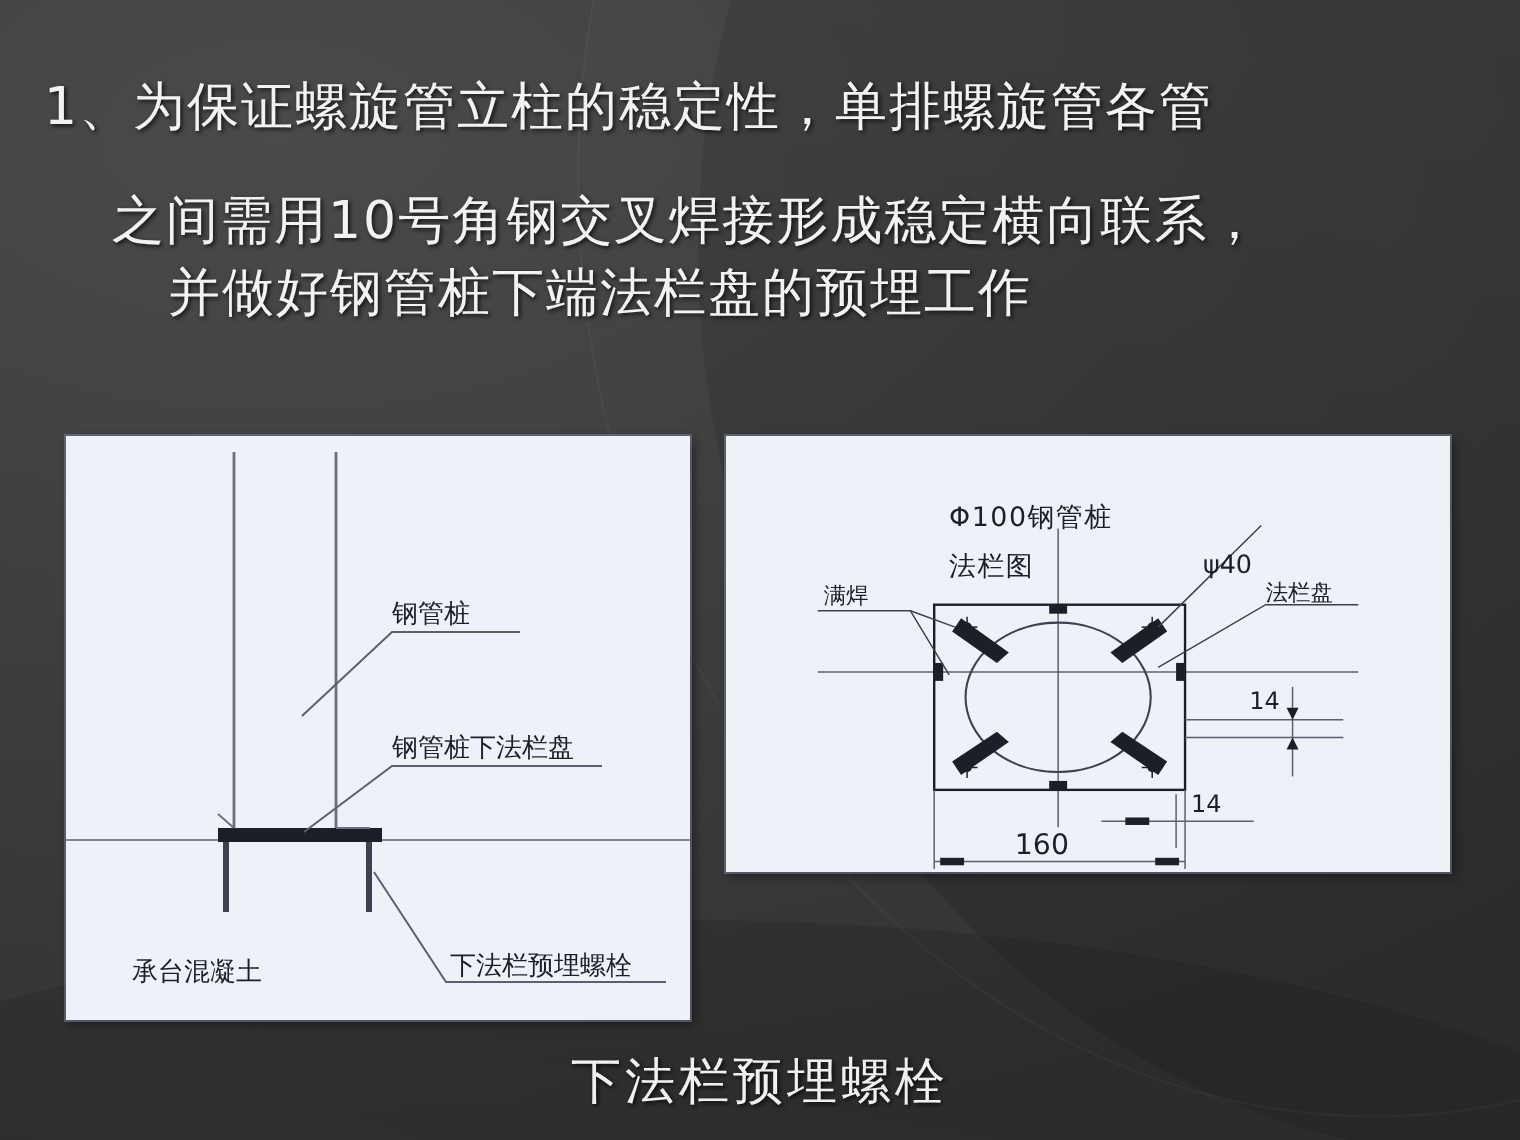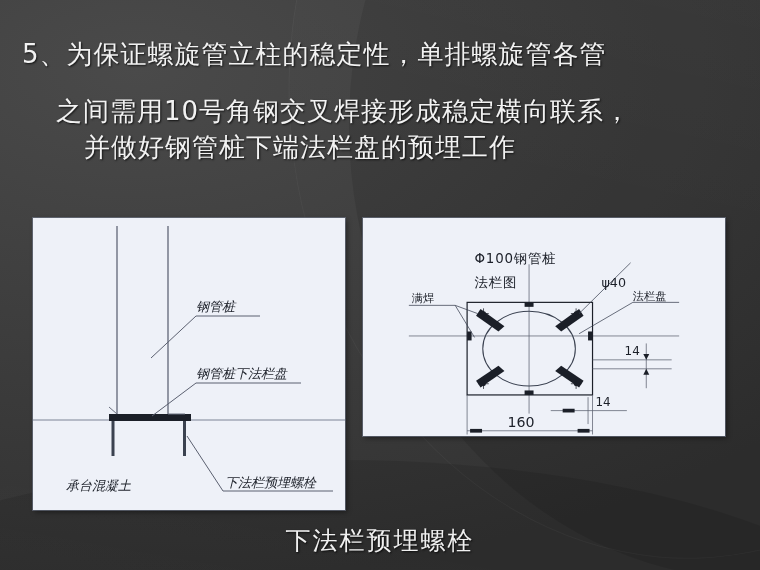--- a/index.html
+++ b/index.html
@@ -52,21 +52,21 @@
   #heading .ln1{padding-left:22px;}
   #heading .ln2{padding-left:56px;margin-top:21px;}
   #heading .ln3{padding-left:84px;}
 
   
   .panel{
     position:absolute;background:#eef1f8;
     box-shadow:0 0 0 1px rgba(120,130,150,0.55), 2px 2px 5px rgba(0,0,0,0.45);
     overflow:hidden;
   }
-  #panel-left{left:33px;top:218px;width:312px;height:292px;font-style:italic;}
+  #panel-left{left:33px;top:218px;width:312px;height:292px;}
   #panel-right{left:363px;top:218px;width:362px;height:218px;}
 
   .panel svg{display:block;width:100%;height:100%;}
   .cn{font-family:"DejaVu Sans","Liberation Sans",sans-serif;fill:#1b1f28;}
   .num{font-family:"DejaVu Sans","Liberation Sans",sans-serif;fill:#1b1f28;}
 
   
   #caption{
     position:absolute;left:0;top:524px;width:760px;text-align:center;
     color:#f0f0f0;font-size:25px;letter-spacing:2px;
@@ -78,21 +78,21 @@
 <body>
 
 <div id="slide">
 
   <div class="swoosh swoosh-tr2"></div>
   <div class="swoosh swoosh-tr"></div>
   <div class="swoosh swoosh-bl2"></div>
   <div class="swoosh swoosh-bl"></div>
 
   <div id="heading">
-    <span class="ln ln1">5、为保证螺旋管立柱的稳定性，单排螺旋管各管</span>
+    <span class="ln ln1">1、为保证螺旋管立柱的稳定性，单排螺旋管各管</span>
     <span class="ln ln2">之间需用10号角钢交叉焊接形成稳定横向联系，</span>
     <span class="ln ln3">并做好钢管桩下端法栏盘的预埋工作</span>
   </div>
 
   <div class="panel" id="panel-left">
     <svg viewBox="0 0 312 292" xmlns="http://www.w3.org/2000/svg">
       <rect x="0" y="0" width="312" height="292" fill="#eef1f8"></rect>
 
       <line x1="0" y1="202" x2="312" y2="202" stroke="#7d8496" stroke-width="1"></line>
 

